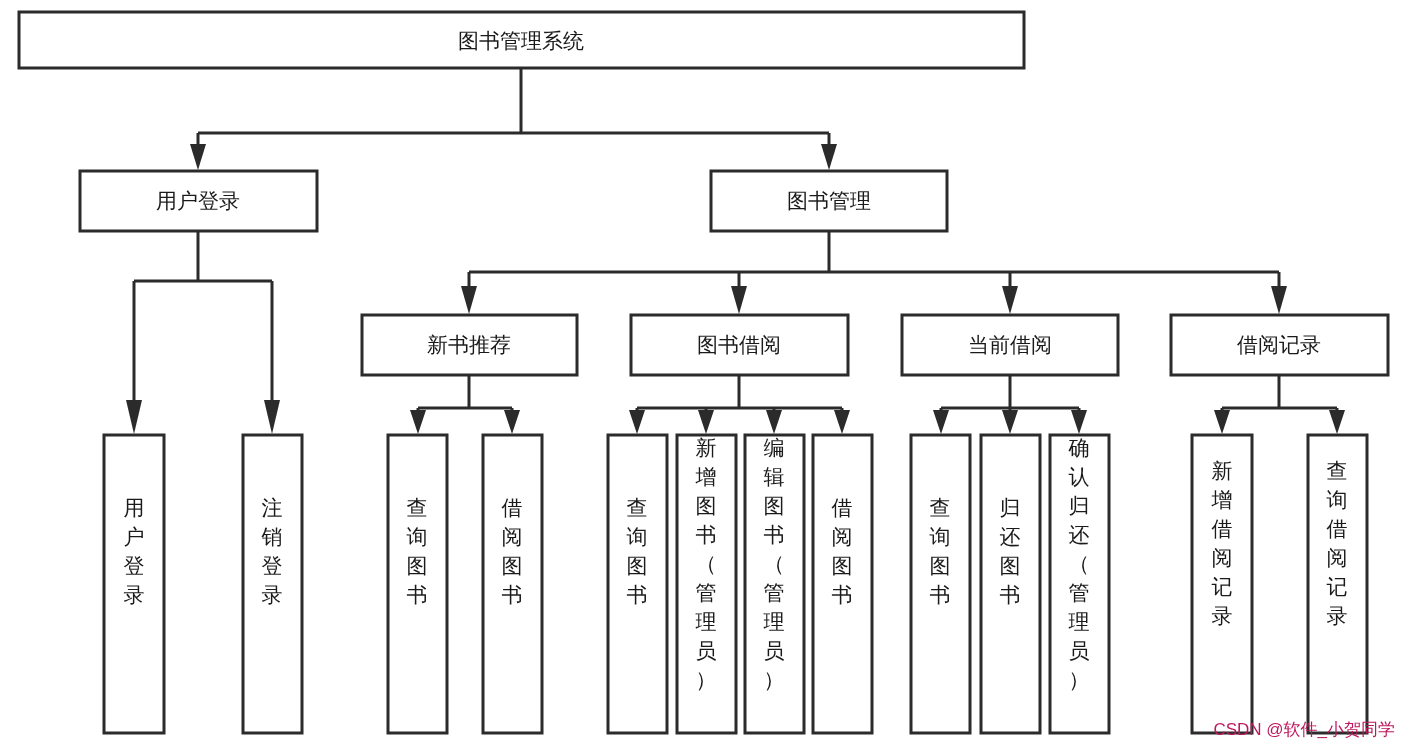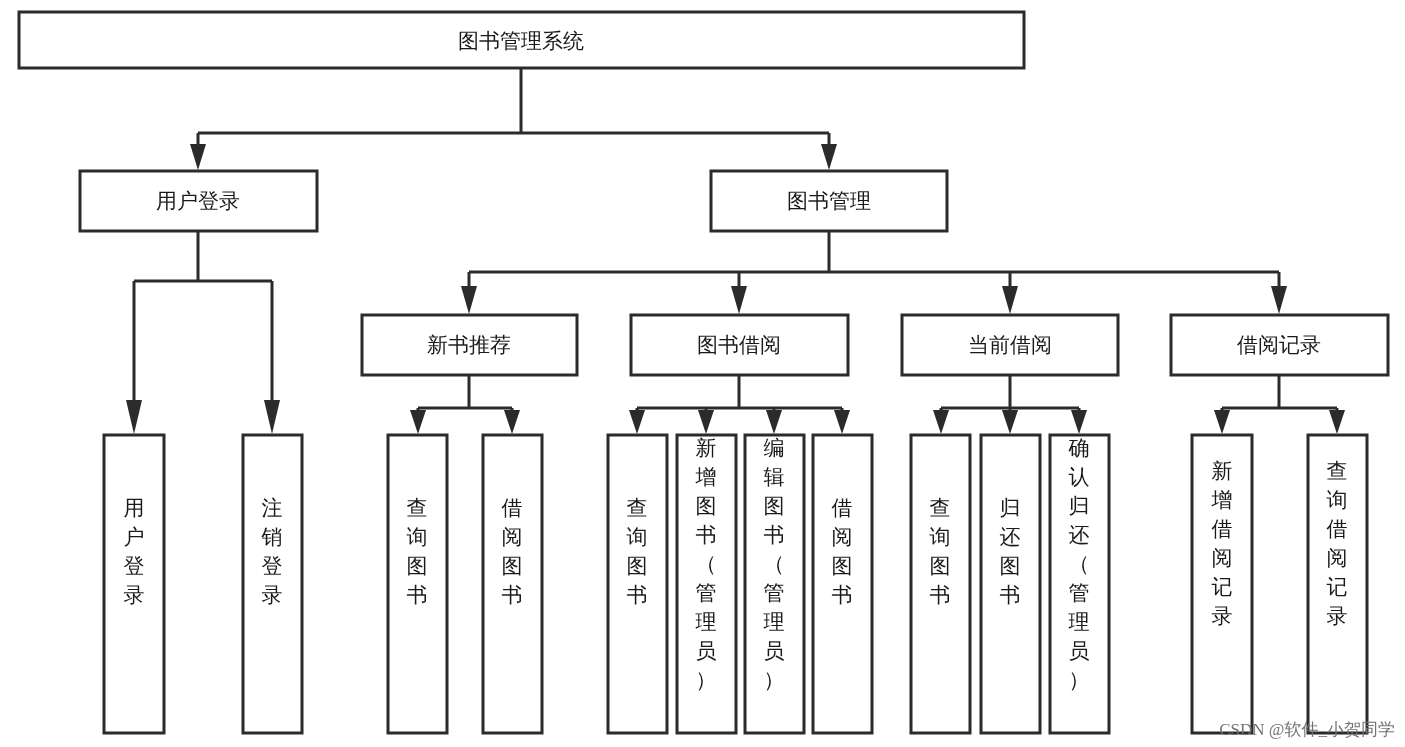--- a/index.html
+++ b/index.html
@@ -51,23 +51,23 @@
   .node-label-vert {
     fill: #1a1a1a;
     font-family: "DejaVu Sans", "Liberation Sans", sans-serif;
     font-size: 21px;
     text-anchor: middle;
   }
   .watermark {
     position: absolute;
     right: 10px;
     bottom: 6px;
-    font-family: Liberation Serif, serif;
+    font-family: Liberation Sans, sans-serif;
     font-size: 17px;
-    color: #737373;
+    color: #be185d;
     white-space: nowrap;
     user-select: none;
   }
 </style>
 </head>
 <body>
 
 <div id="diagram-root">
 
   <svg class="flow" viewBox="0 0 1405 747">

